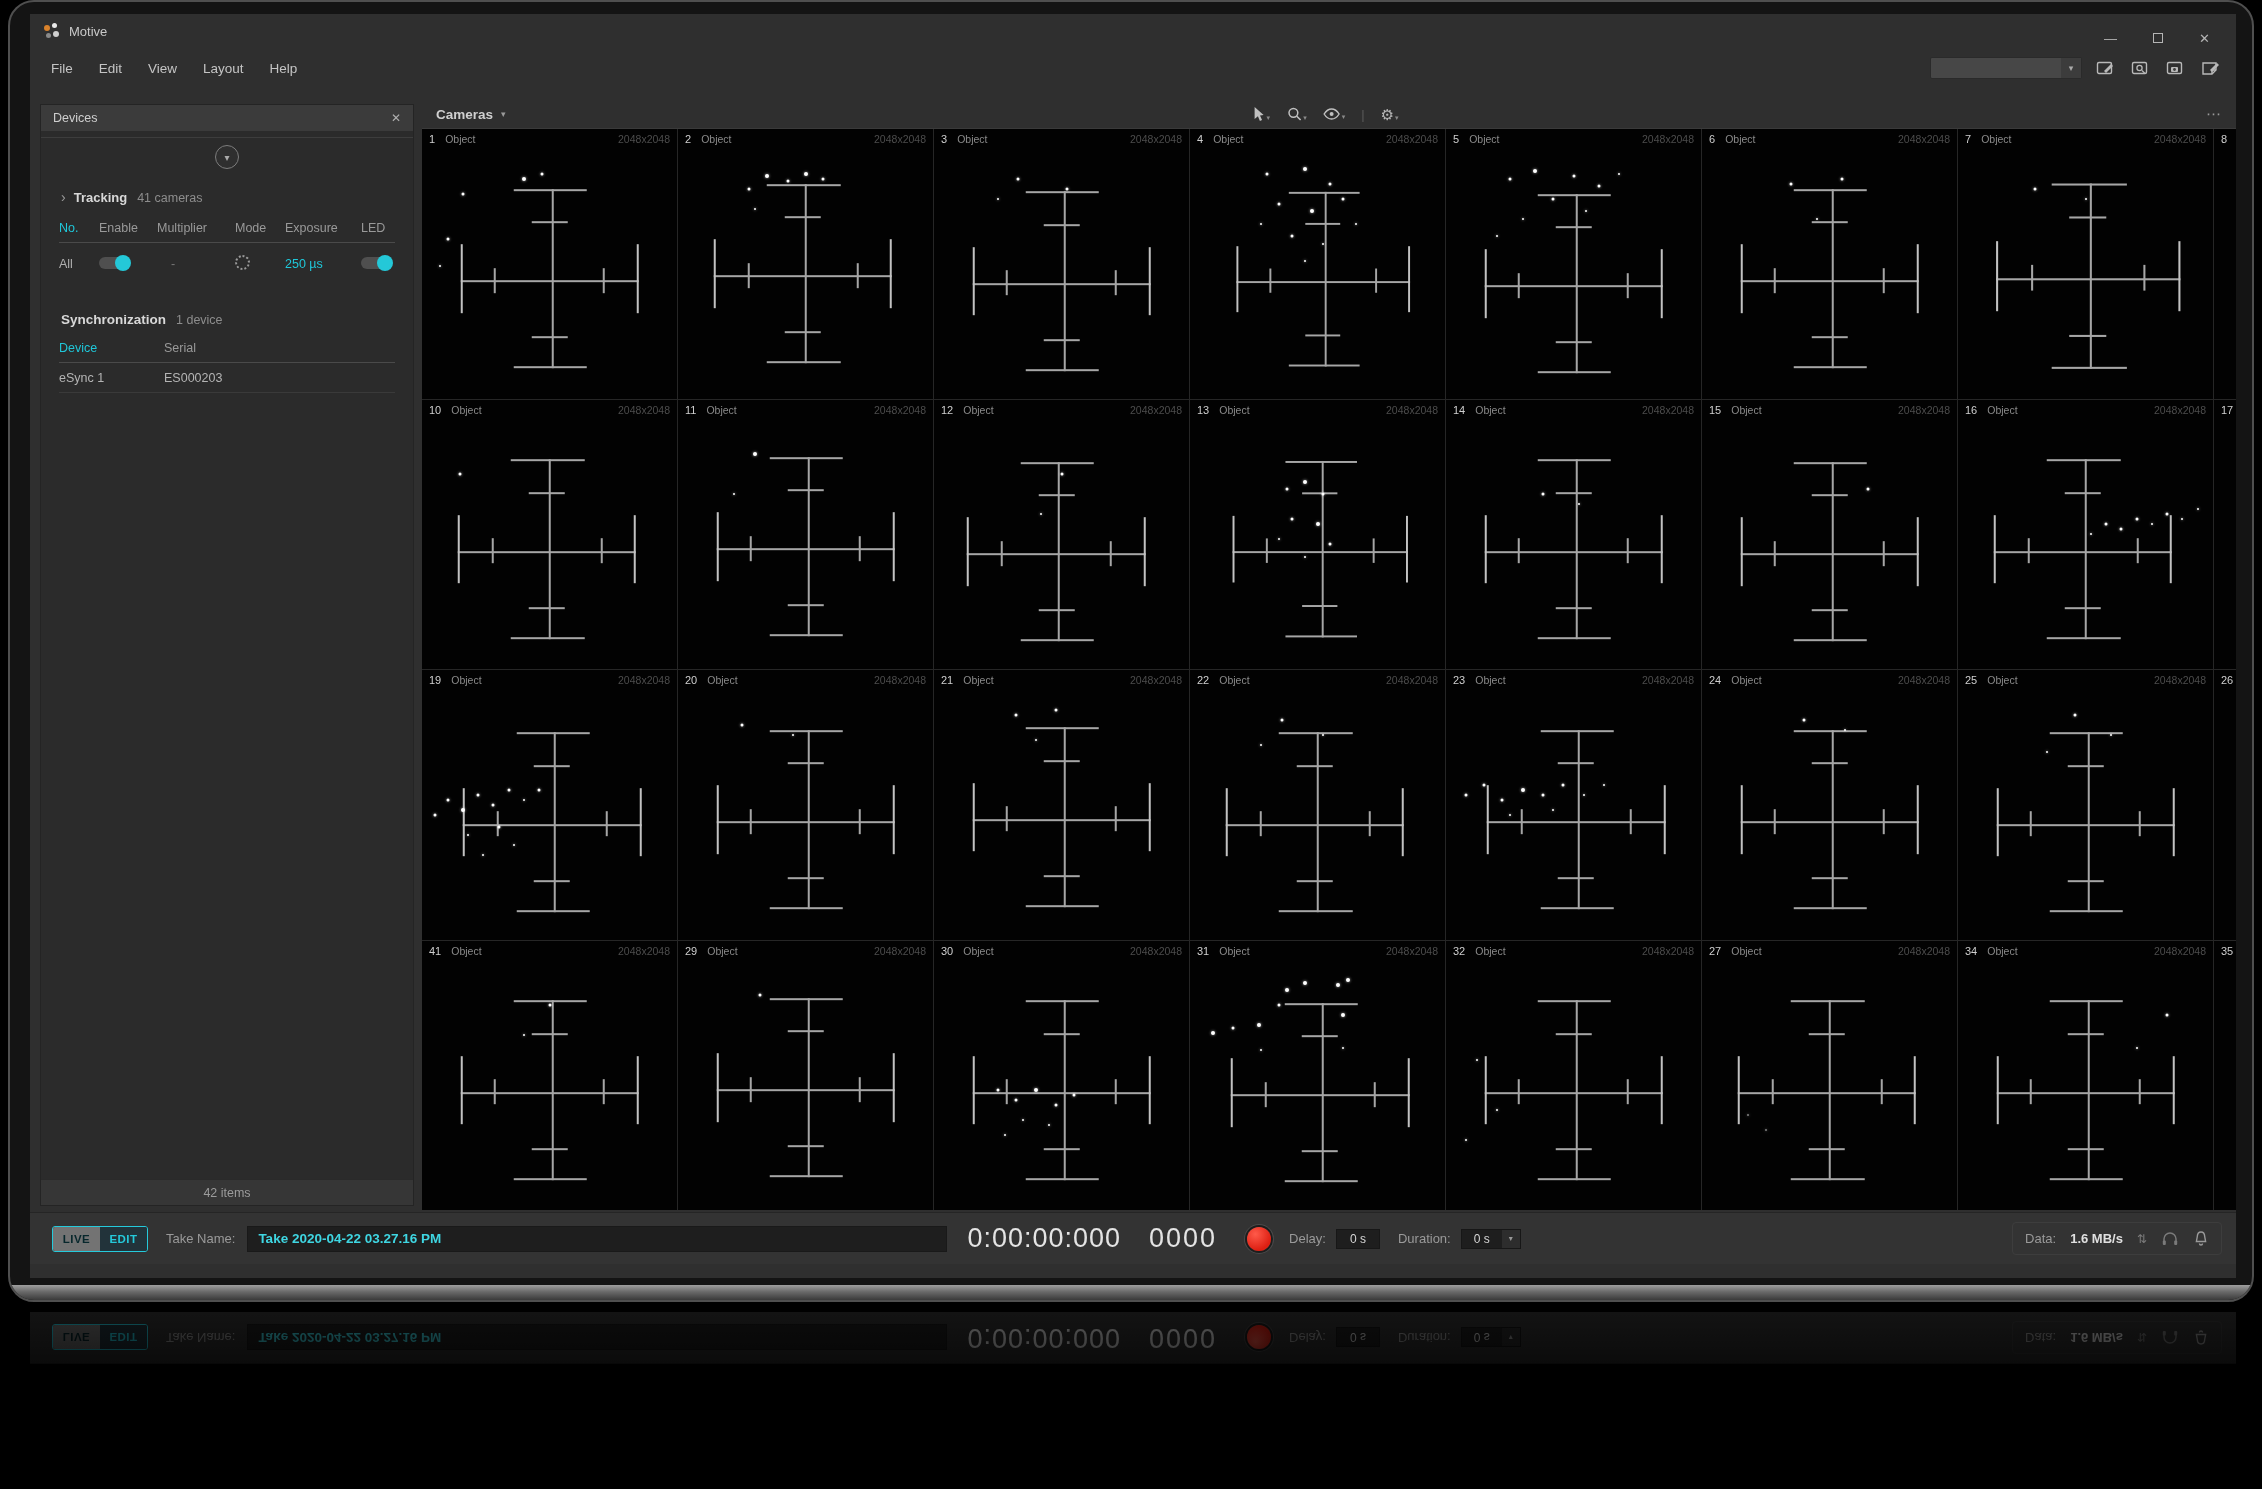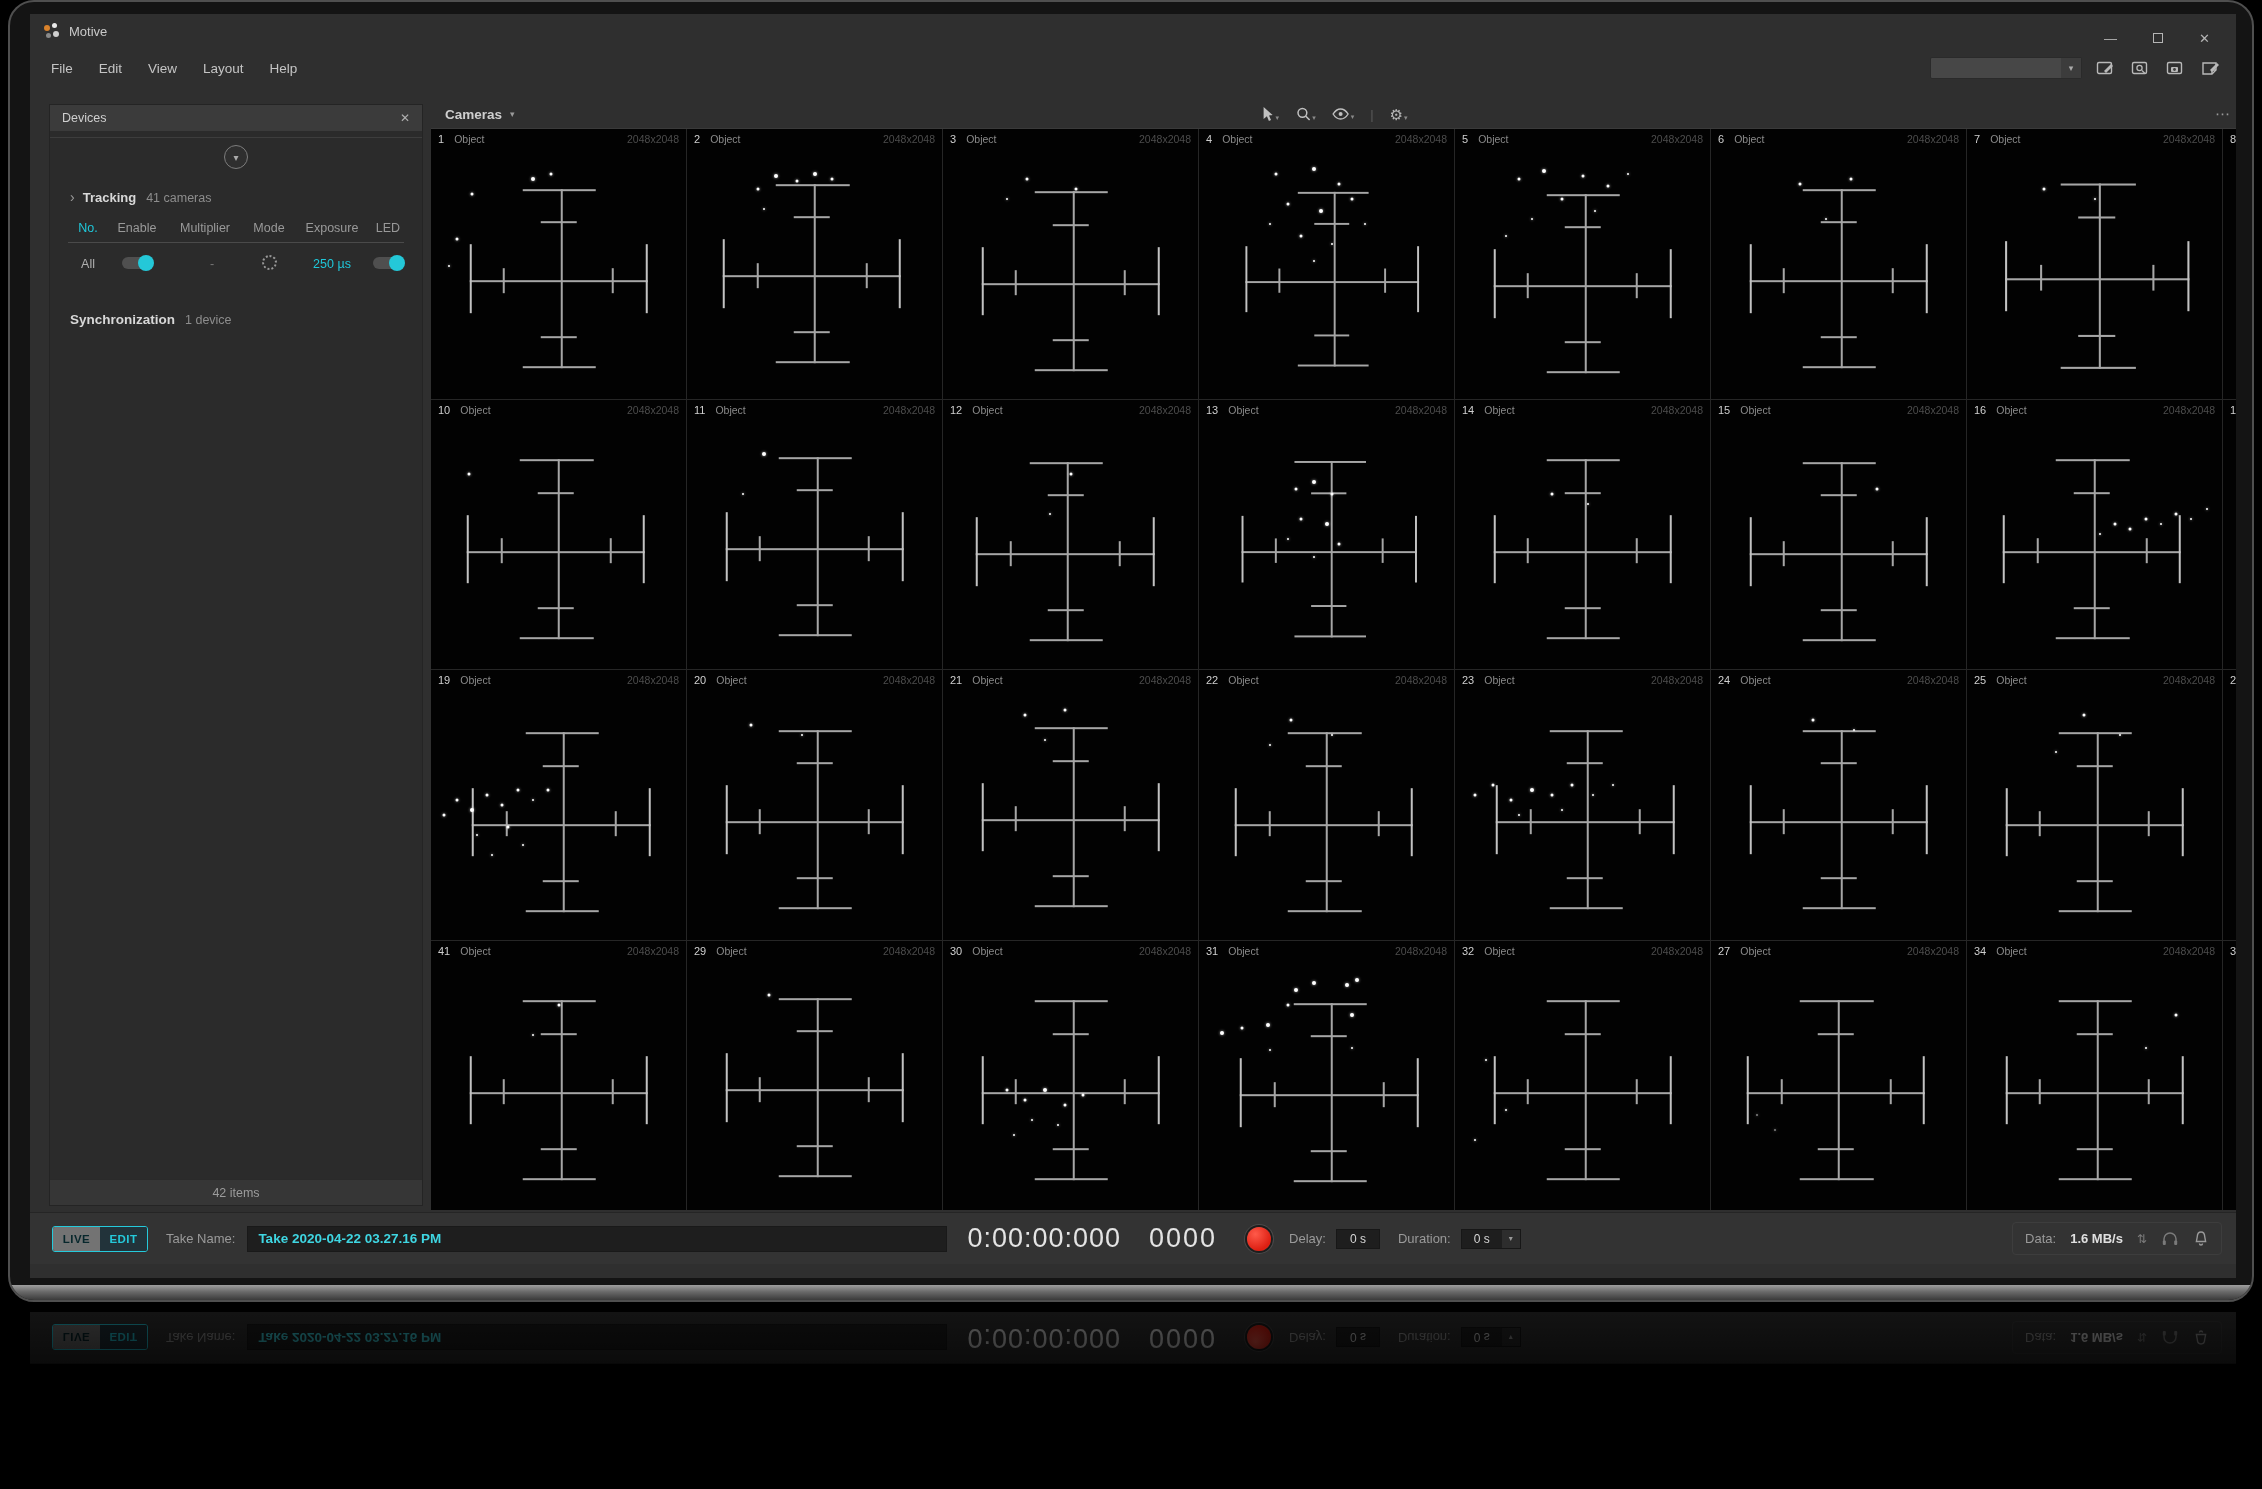--- a/index.html
+++ b/index.html
@@ -32,21 +32,21 @@
   .menubar{position:absolute;left:0;top:34px;width:100%;height:40px;display:flex;align-items:center;padding:0 14px 0 8px;}
   .menu-item{padding:0 13px;font-size:13.5px;color:#c4c4c4;}
   .menu-right{margin-left:auto;display:flex;align-items:center;gap:13px;}
   .combo{display:flex;align-items:center;width:152px;height:22px;background:#474747;border:1px solid #2a2a2a;border-radius:2px;}
   .combo .combo-caret{margin-left:auto;width:20px;height:100%;background:#3c3c3c;color:#aaa;font-size:9px;
     display:flex;align-items:center;justify-content:center;}
   .tb-icon{width:22px;height:19px;display:flex;align-items:center;justify-content:center;}
   .tb-icon svg{display:block;}
 
   
-  .main{position:absolute;left:9px;top:74px;width:100%;height:1124px;text-align:center;}
+  .main{position:absolute;left:0;top:74px;width:100%;height:1124px;}
 
   
   .devices{position:absolute;left:10px;top:16px;width:374px;height:1102px;background:#2b2b2b;
     display:flex;flex-direction:column;border:1px solid #242424;}
   .panel-head{height:26px;background:#3b3b3b;display:flex;align-items:center;padding:0 12px;flex:0 0 auto;}
   .panel-title{font-size:12.5px;color:#cfcfcf;}
   .panel-close{margin-left:auto;color:#b0b0b0;font-size:12px;}
   .fr-row{display:flex;justify-content:space-between;align-items:center;padding:18px 20px 8px 20px;}
   .fr-label{font-size:13px;color:#ababab;}
   .fr-value{font-size:32px;color:#ededed;letter-spacing:.5px;}
@@ -246,20 +246,30 @@
               <span><span class="mode-icon"></span></span>
               <span class="cell-exp">250 µs</span>
               <span><span class="switch"><span class="knob"></span></span></span>
             </div>
           </div>
 
           <div class="sync-head">
             <span class="sy-title">Synchronization</span>
             <span class="sy-count">1 device</span>
           </div>
+          <div class="stable">
+            <div class="shead">
+              <span class="c-dev">Device</span>
+              <span>Serial</span>
+            </div>
+            <div class="srow">
+              <span>eSync 1</span>
+              <span>ES000203</span>
+            </div>
+          </div>
 
           <div class="panel-spacer"></div>
           <div class="panel-footer">42 items</div>
         </aside>
 
         <section class="cameras">
           <div class="cam-head">
             <span class="cam-title">Cameras</span>
             <span class="cam-caret">▾</span>
             <div class="cam-tools">

